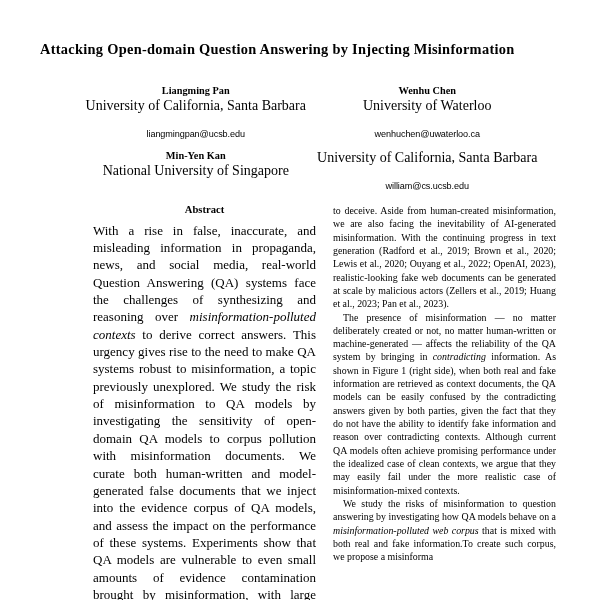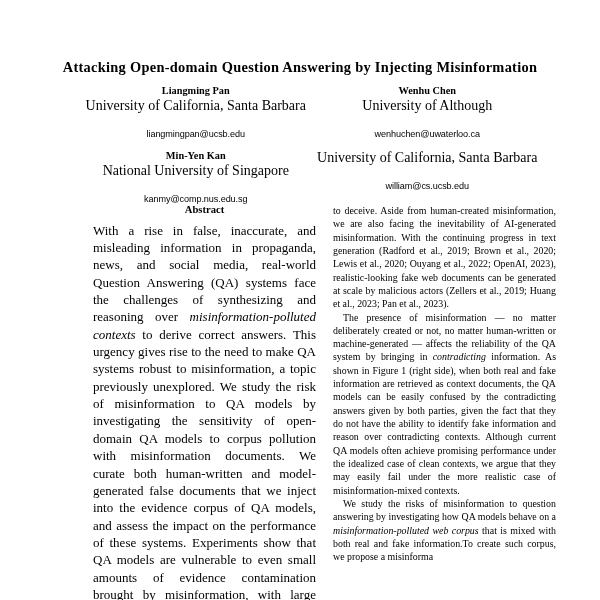--- a/index.html
+++ b/index.html
@@ -16,24 +16,23 @@
   }
   .page {
     position: relative;
     width: 600px;
     height: 600px;
     overflow: hidden;
   }
   
   .title {
     position: absolute;
-    top: 59px;
+    top: 41px;
     left: 40px;
     width: 520px;
-    text-align: center;
     font-size: 14.4px;
     font-weight: bold;
     letter-spacing: 0.02em;
     line-height: 1.2;
   }
   
   .authors {
     position: absolute;
     top: 84px;
     left: 80px;
@@ -136,29 +135,28 @@
 
   <div class="authors">
     <div class="author-row">
       <div class="author-cell">
         <span class="author-name">Liangming Pan</span>
         <span class="author-affil">University of California, Santa Barbara</span>
         <span class="author-email">liangmingpan@ucsb.edu</span>
       </div>
       <div class="author-cell">
         <span class="author-name">Wenhu Chen</span>
-        <span class="author-affil">University of Although</span>
+        <span class="author-affil">University of Waterloo</span>
         <span class="author-email">wenhuchen@uwaterloo.ca</span>
       </div>
     </div>
     <div class="author-row">
       <div class="author-cell">
         <span class="author-name">Min-Yen Kan</span>
         <span class="author-affil">National University of Singapore</span>
-        <span class="author-email">kanmy@comp.nus.edu.sg</span>
       </div>
       <div class="author-cell">
         <span class="author-affil">University of California, Santa Barbara</span>
         <span class="author-email">william@cs.ucsb.edu</span>
       </div>
     </div>
   </div>
 
   <div class="columns">
 

